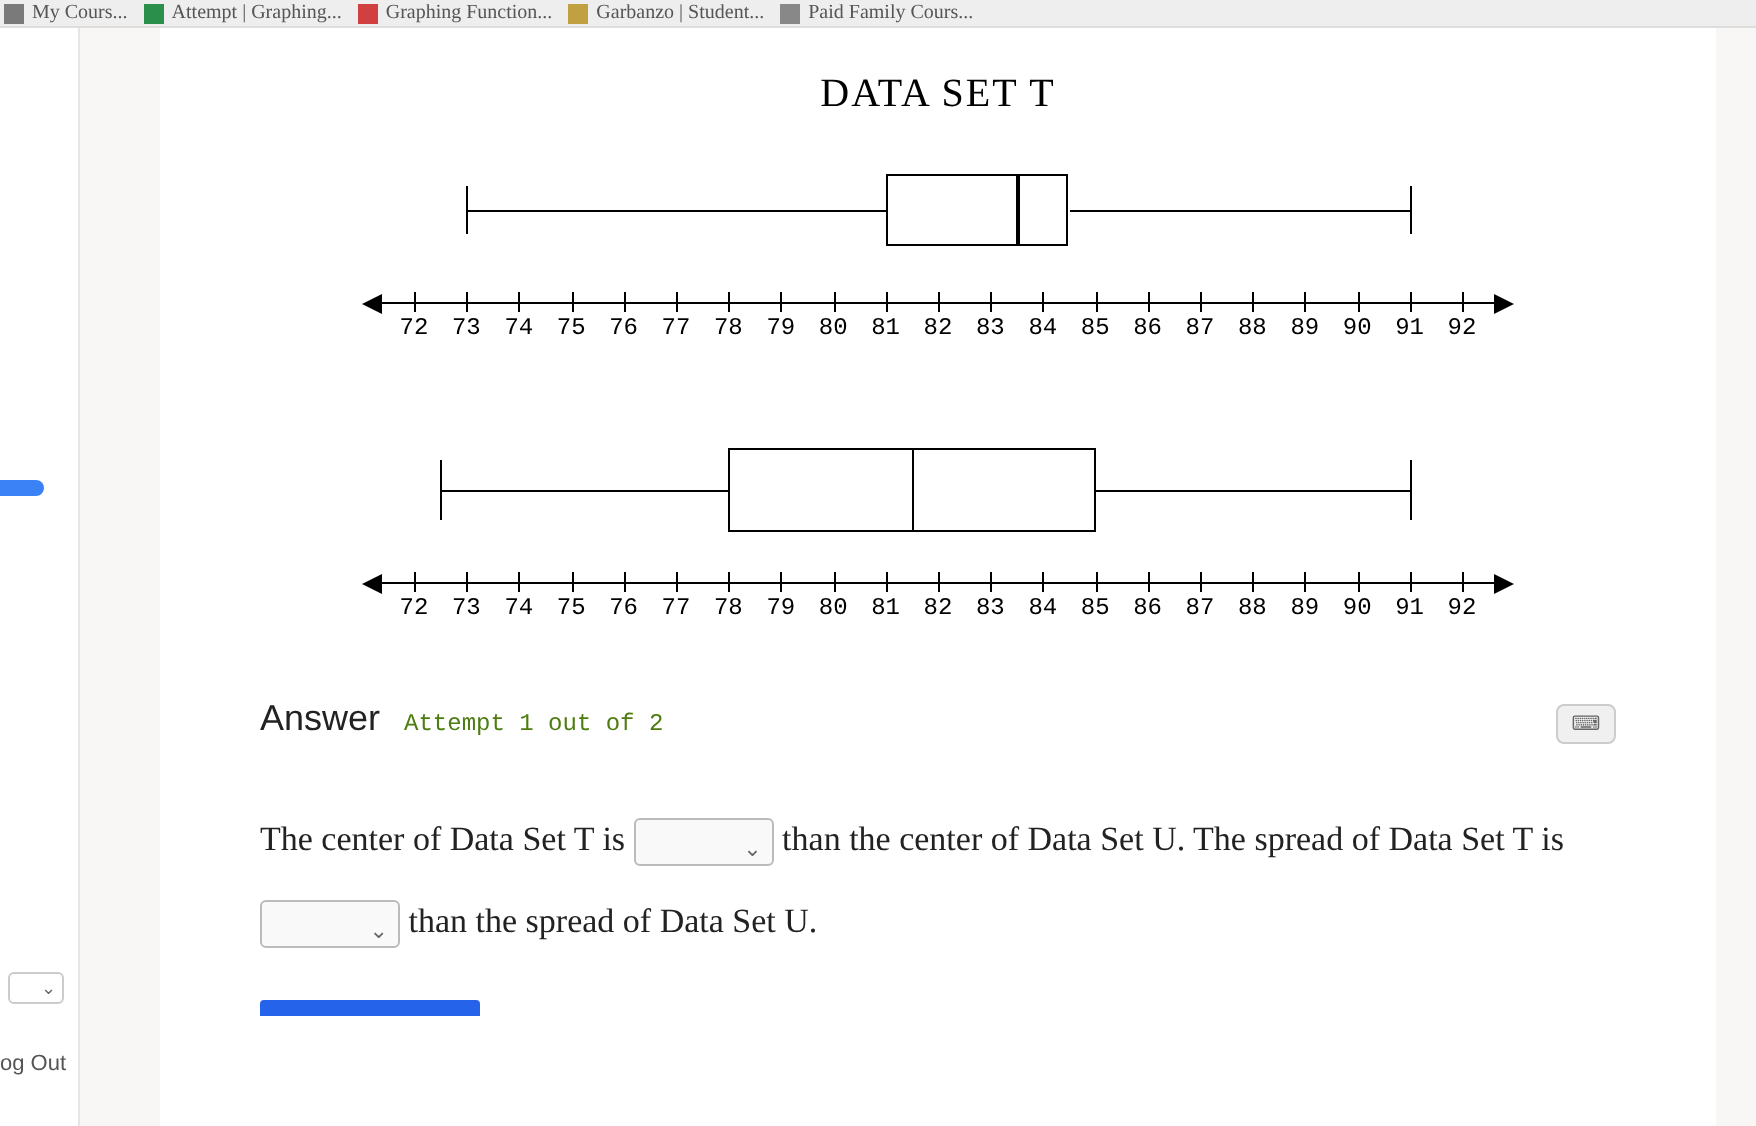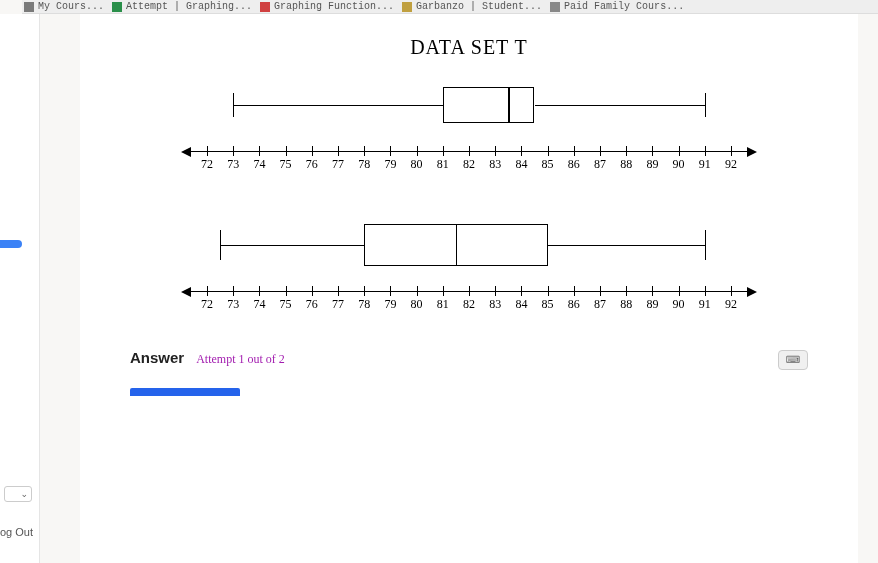--- a/index.html
+++ b/index.html
@@ -9,26 +9,25 @@
       width: 878px;
       height: 563px;
       position: relative;
       overflow: hidden;
     }
     .tabs {
       display: flex;
       gap: 8px;
       height: 14px;
       font-size: 10px;
-      font-family: Liberation Mono, monospace;
+      font-family: Liberation Serif, serif;
       color: #555;
       border-bottom: 1px solid #ddd;
       padding-left: 2px;
       background: #eee;
-      margin-left: 22px;
     }
     .tab { display: flex; align-items: center; gap: 4px; white-space: nowrap; }
     .tab .sq { width: 10px; height: 10px; display: inline-block; }
     .left-rail {
       position: absolute;
       left: 0; top: 14px; bottom: 0; width: 40px;
       background: #fff;
       border-right: 1px solid #e5e5e5;
     }
     .left-rail .blue-pill {
@@ -72,35 +71,35 @@
     }
     .numberline .arrow-l, .numberline .arrow-r {
       position: absolute; top: 4px; width: 0; height: 0;
       border-top: 5px solid transparent; border-bottom: 5px solid transparent;
     }
     .numberline .arrow-l { left: -8px; border-right: 10px solid #000; }
     .numberline .arrow-r { right: -8px; border-left: 10px solid #000; }
     .tick { position: absolute; top: 3px; width: 1px; height: 10px; background: #000; }
     .ticklabel {
       position: absolute; top: 14px; transform: translateX(-50%);
-      font-size: 12px; font-family: Liberation Serif, serif;
+      font-size: 12px; font-family: Liberation Mono, monospace;
     }
     .boxplot {
       position: absolute; top: 18px; height: 44px; left: 0; right: 0;
     }
     .bp-whisker { position: absolute; top: 50%; height: 1px; background: #000; }
     .bp-cap { position: absolute; width: 1px; background: #000; }
     .bp-box { position: absolute; border: 1.5px solid #000; background: transparent; }
     .bp-median { position: absolute; width: 1.5px; background: #000; }
     .answer-row {
       display: flex; align-items: baseline; gap: 12px;
       margin-top: 24px; padding: 0 10px;
     }
-    .answer-label { font-weight: bold; font-size: 15px; font-family: Arial, sans-serif; color: #222;}
-    .attempt { font-size: 12px; color: #a21caf; font-family: Liberation Serif, serif; }
+    .answer-label { font-weight: normal; font-size: 18px; font-family: Arial, sans-serif; color: #222;}
+    .attempt { font-size: 12px; color: #4d7c0f; font-family: Liberation Mono, monospace; }
     .kbd-btn {
       margin-left: auto; width: 30px; height: 20px;
       border: 1px solid #ccc; border-radius: 4px;
       display: flex; align-items: center; justify-content: center;
       font-size: 10px; color: #666; background: #f0f0f0;
     }
     .question {
       font-size: 17px; line-height: 2.4; margin-top: 28px; padding: 0 10px;
       font-family: Georgia, serif; color: #222;
     }
@@ -270,15 +269,22 @@
   </div>
 
   <div class="answer-row">
     <span class="answer-label">Answer</span>
     <span class="attempt">Attempt 1 out of 2</span>
     <div class="kbd-btn">
       <span>⌨</span>
     </div>
   </div>
 
+  <div class="question">
+    <span>The center of Data Set T is </span>
+    <span class="q-select"></span>
+    <span> than the center of Data Set U. The spread of Data Set T is </span>
+    <span class="q-select"></span>
+    <span> than the spread of Data Set U.</span>
+  </div>
 
   <div class="submit-stub"></div>
 </div>
 
 </body></html>

